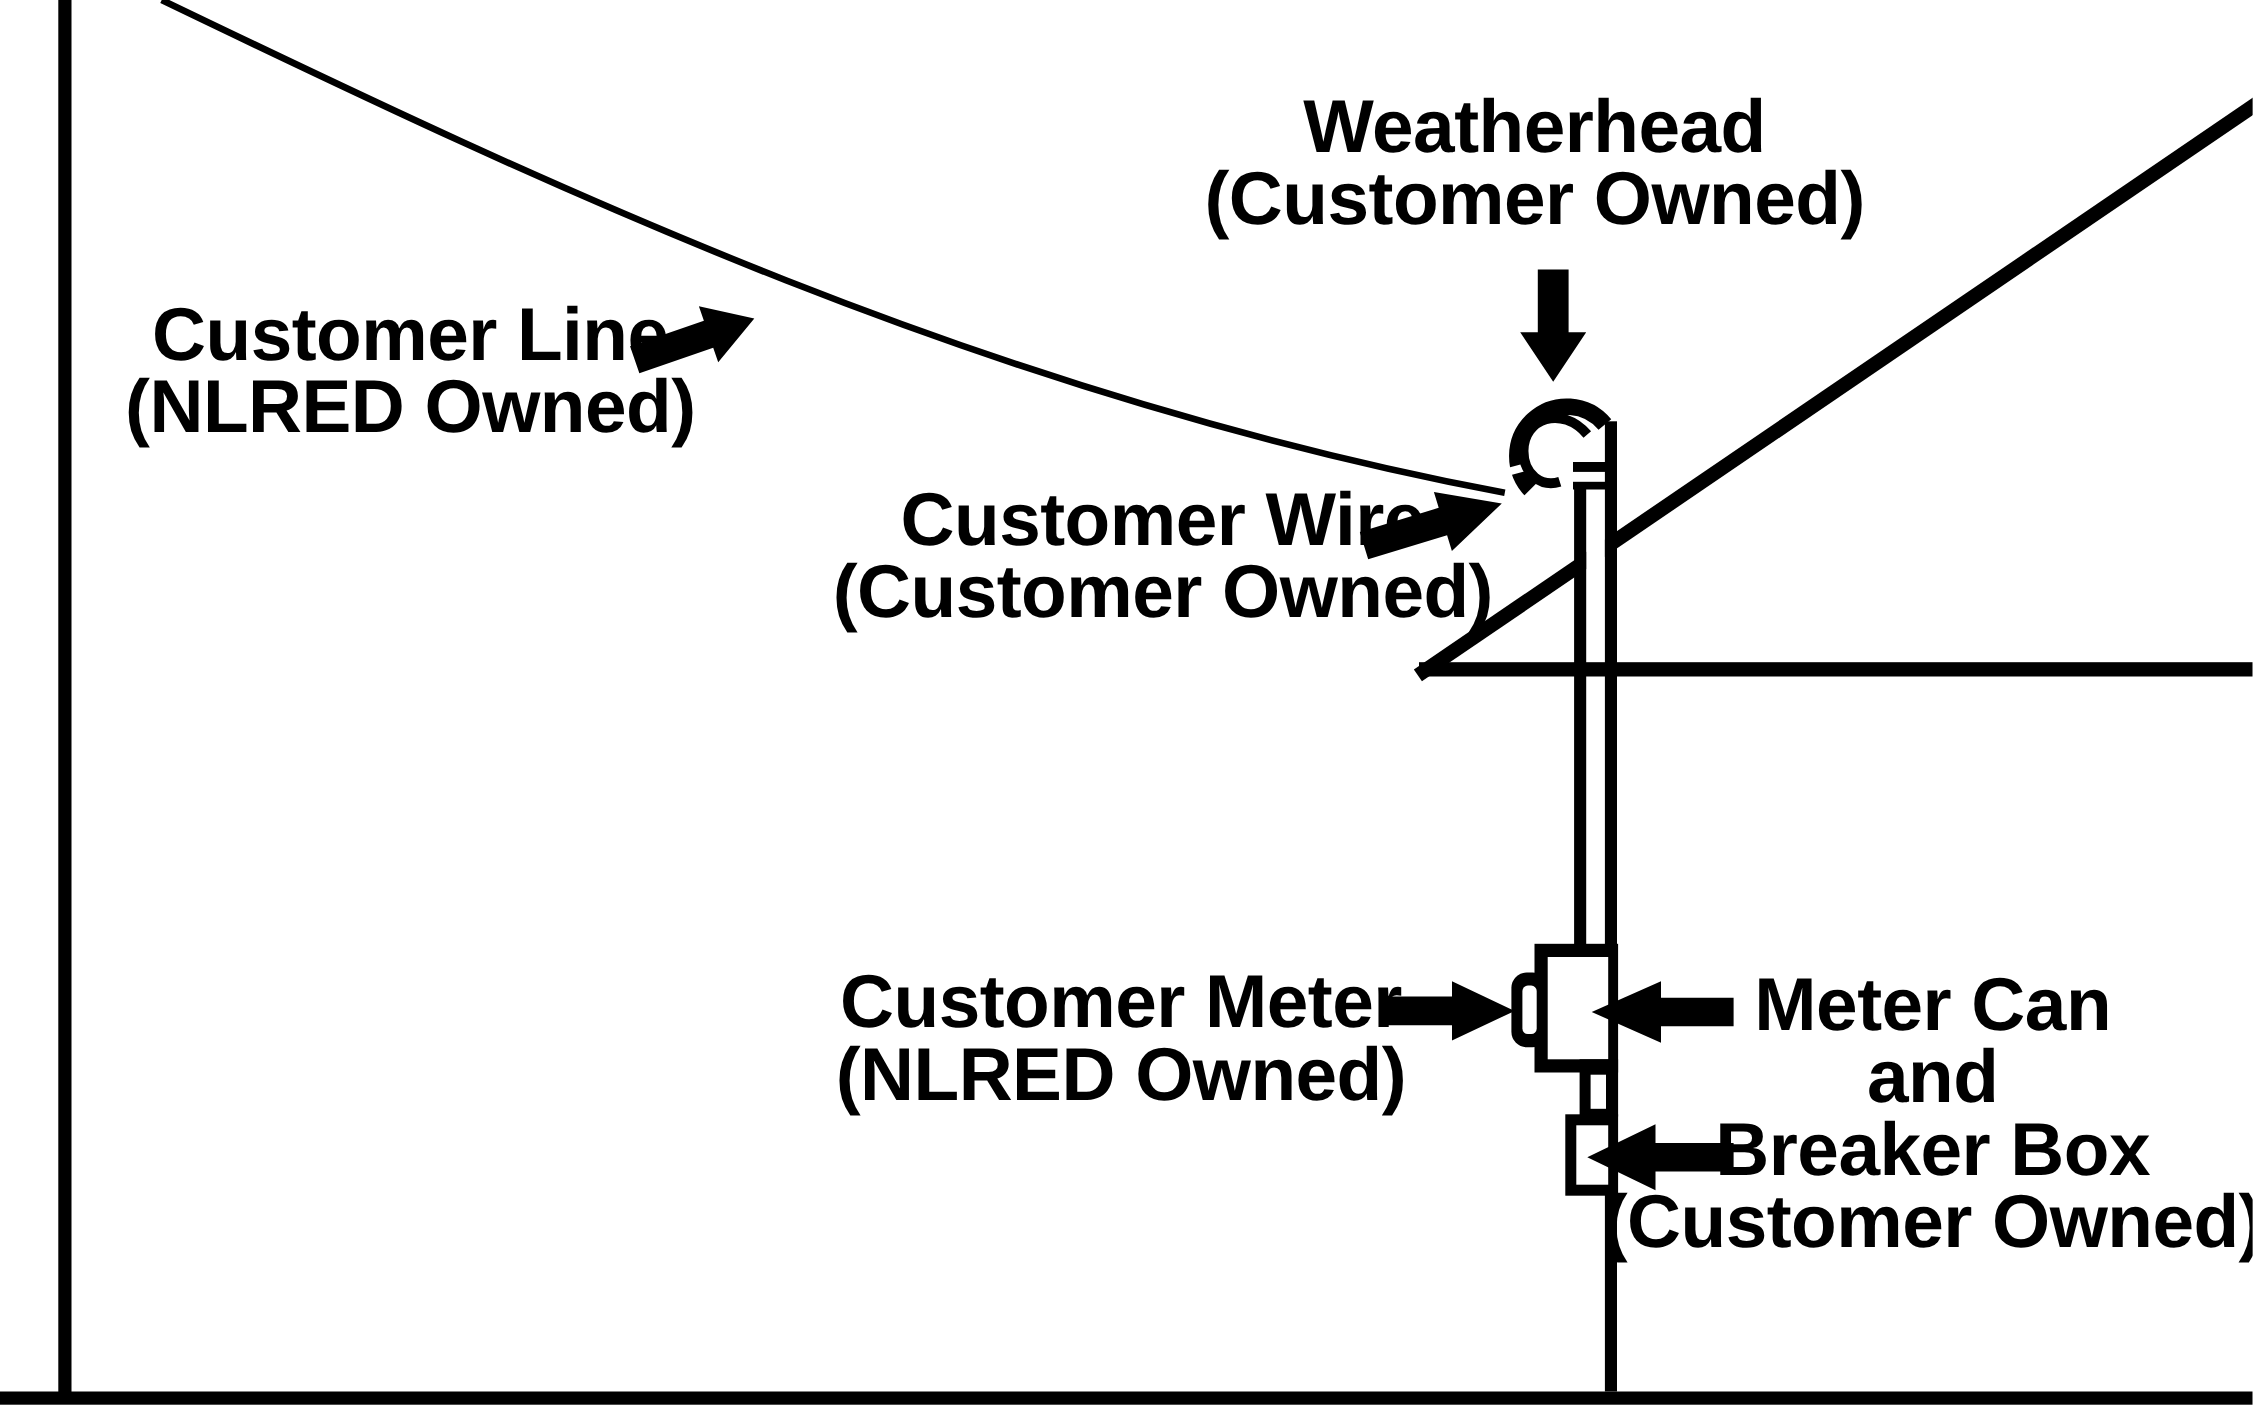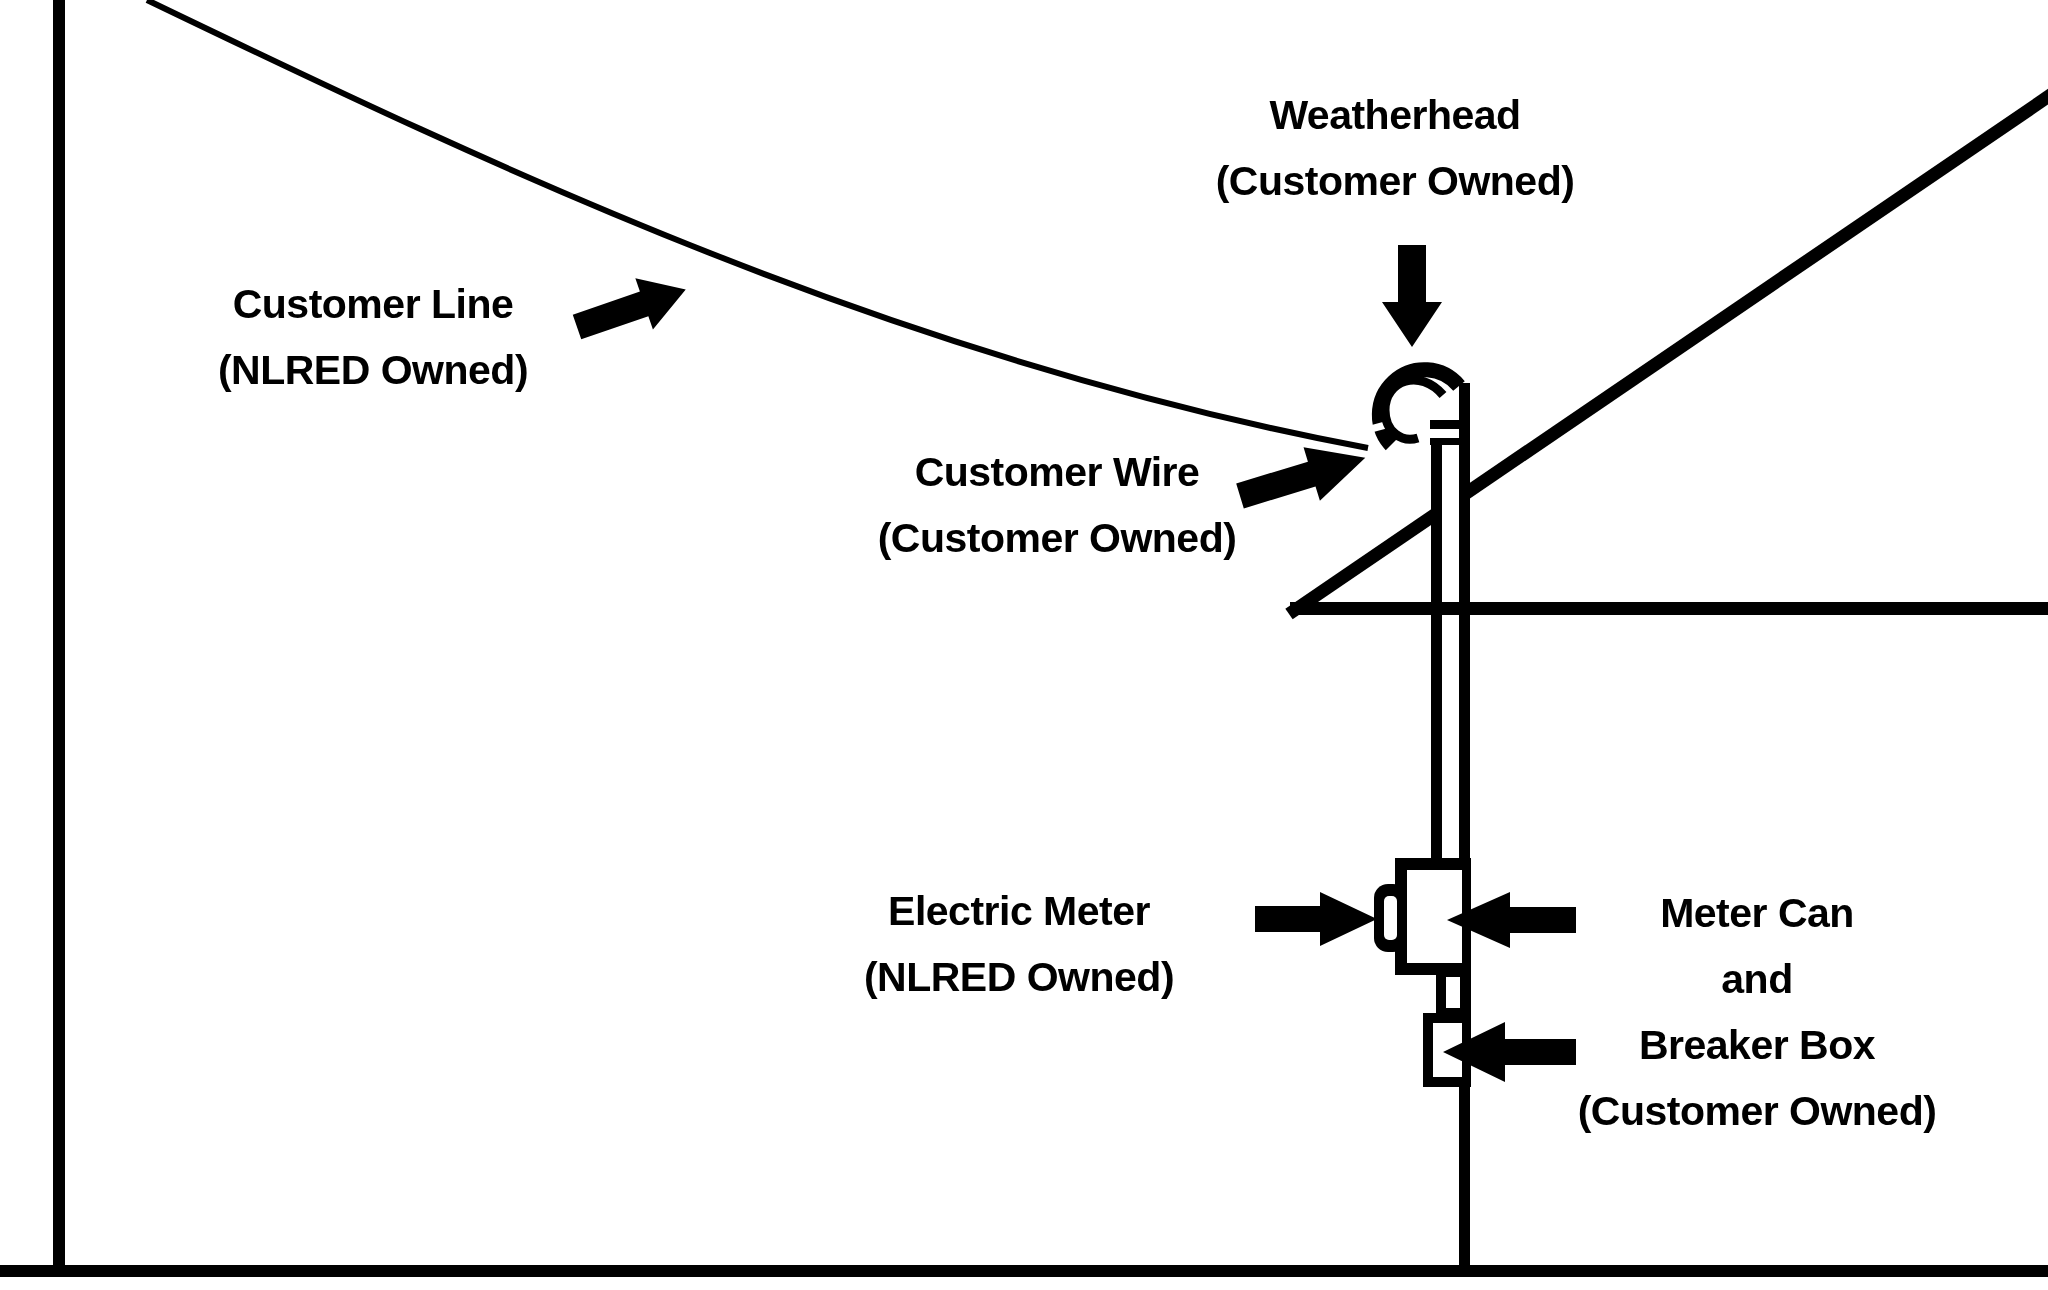--- a/index.html
+++ b/index.html
@@ -5,21 +5,21 @@
   :root { --ink:#000000; --bg:#ffffff; }
   html,body { margin:0; padding:0; background:var(--bg); }
   .stage {
     position:relative; width:2048px; height:1290px;
     background:var(--bg); overflow:hidden;
     font-family:"Liberation Sans", sans-serif;
   }
   .stage svg { position:absolute; left:0; top:0; }
   .callout {
     position:absolute; text-align:center; color:var(--ink);
-    font-weight:700; font-size:41px; line-height:66px; letter-spacing:-0.5px;
+    font-weight:700; font-size:68px; line-height:66px; letter-spacing:-0.5px;
     white-space:nowrap;
   }
   .ink  { fill:var(--ink); }
   .bg   { fill:var(--bg); }
   .strokeink { stroke:var(--ink); fill:none; }
   .strokebg  { stroke:var(--bg); fill:none; }
 </style>
 </head>
 <body>
 
@@ -88,21 +88,21 @@
     <div>Customer Line</div>
     <div>(NLRED Owned)</div>
   </div>
 
   <div class="callout" style="left:757px; top:439px; width:600px;">
     <div>Customer Wire</div>
     <div>(Customer Owned)</div>
   </div>
 
   <div class="callout" style="left:719px; top:878px; width:600px;">
-    <div>Electric Meter</div>
+    <div>Customer Meter</div>
     <div>(NLRED Owned)</div>
   </div>
 
   <div class="callout" style="left:1457px; top:880px; width:600px;">
     <div>Meter Can</div>
     <div>and</div>
     <div>Breaker Box</div>
     <div>(Customer Owned)</div>
   </div>
 

